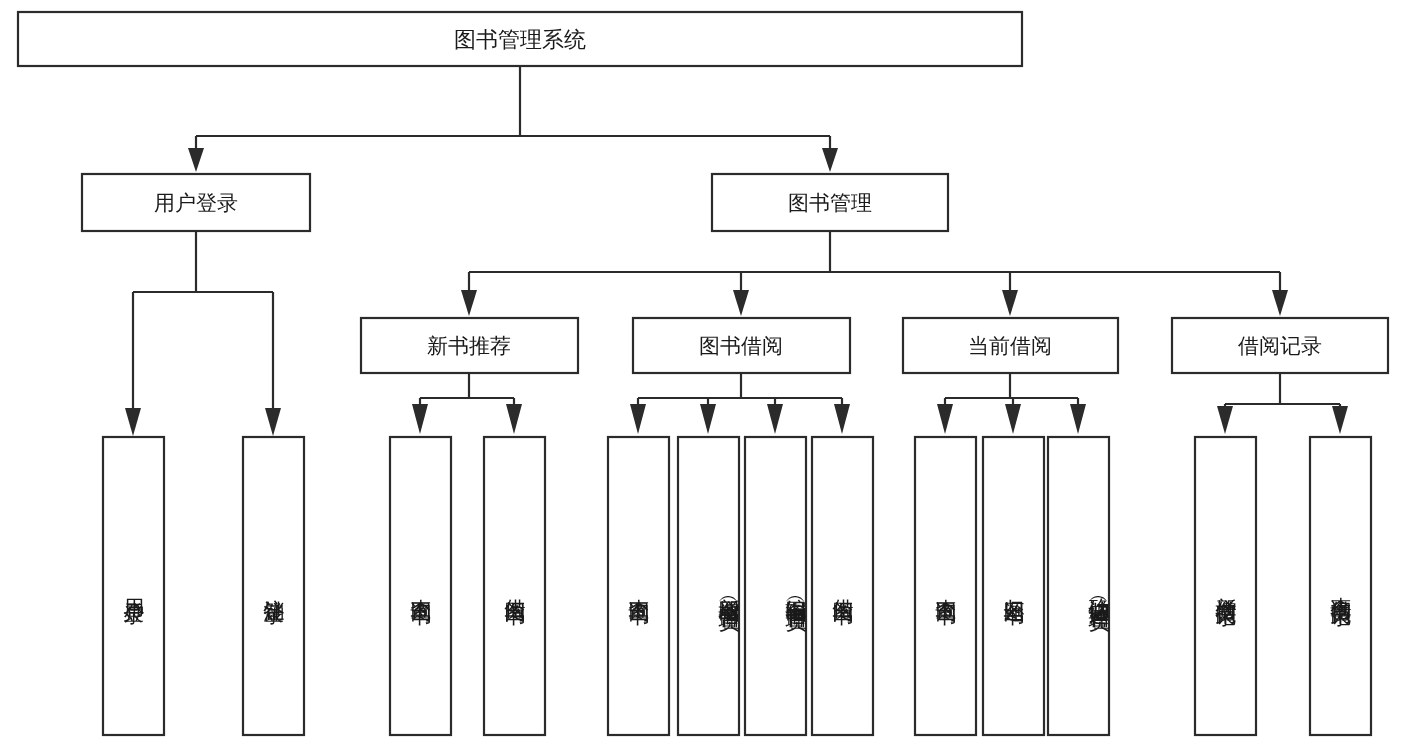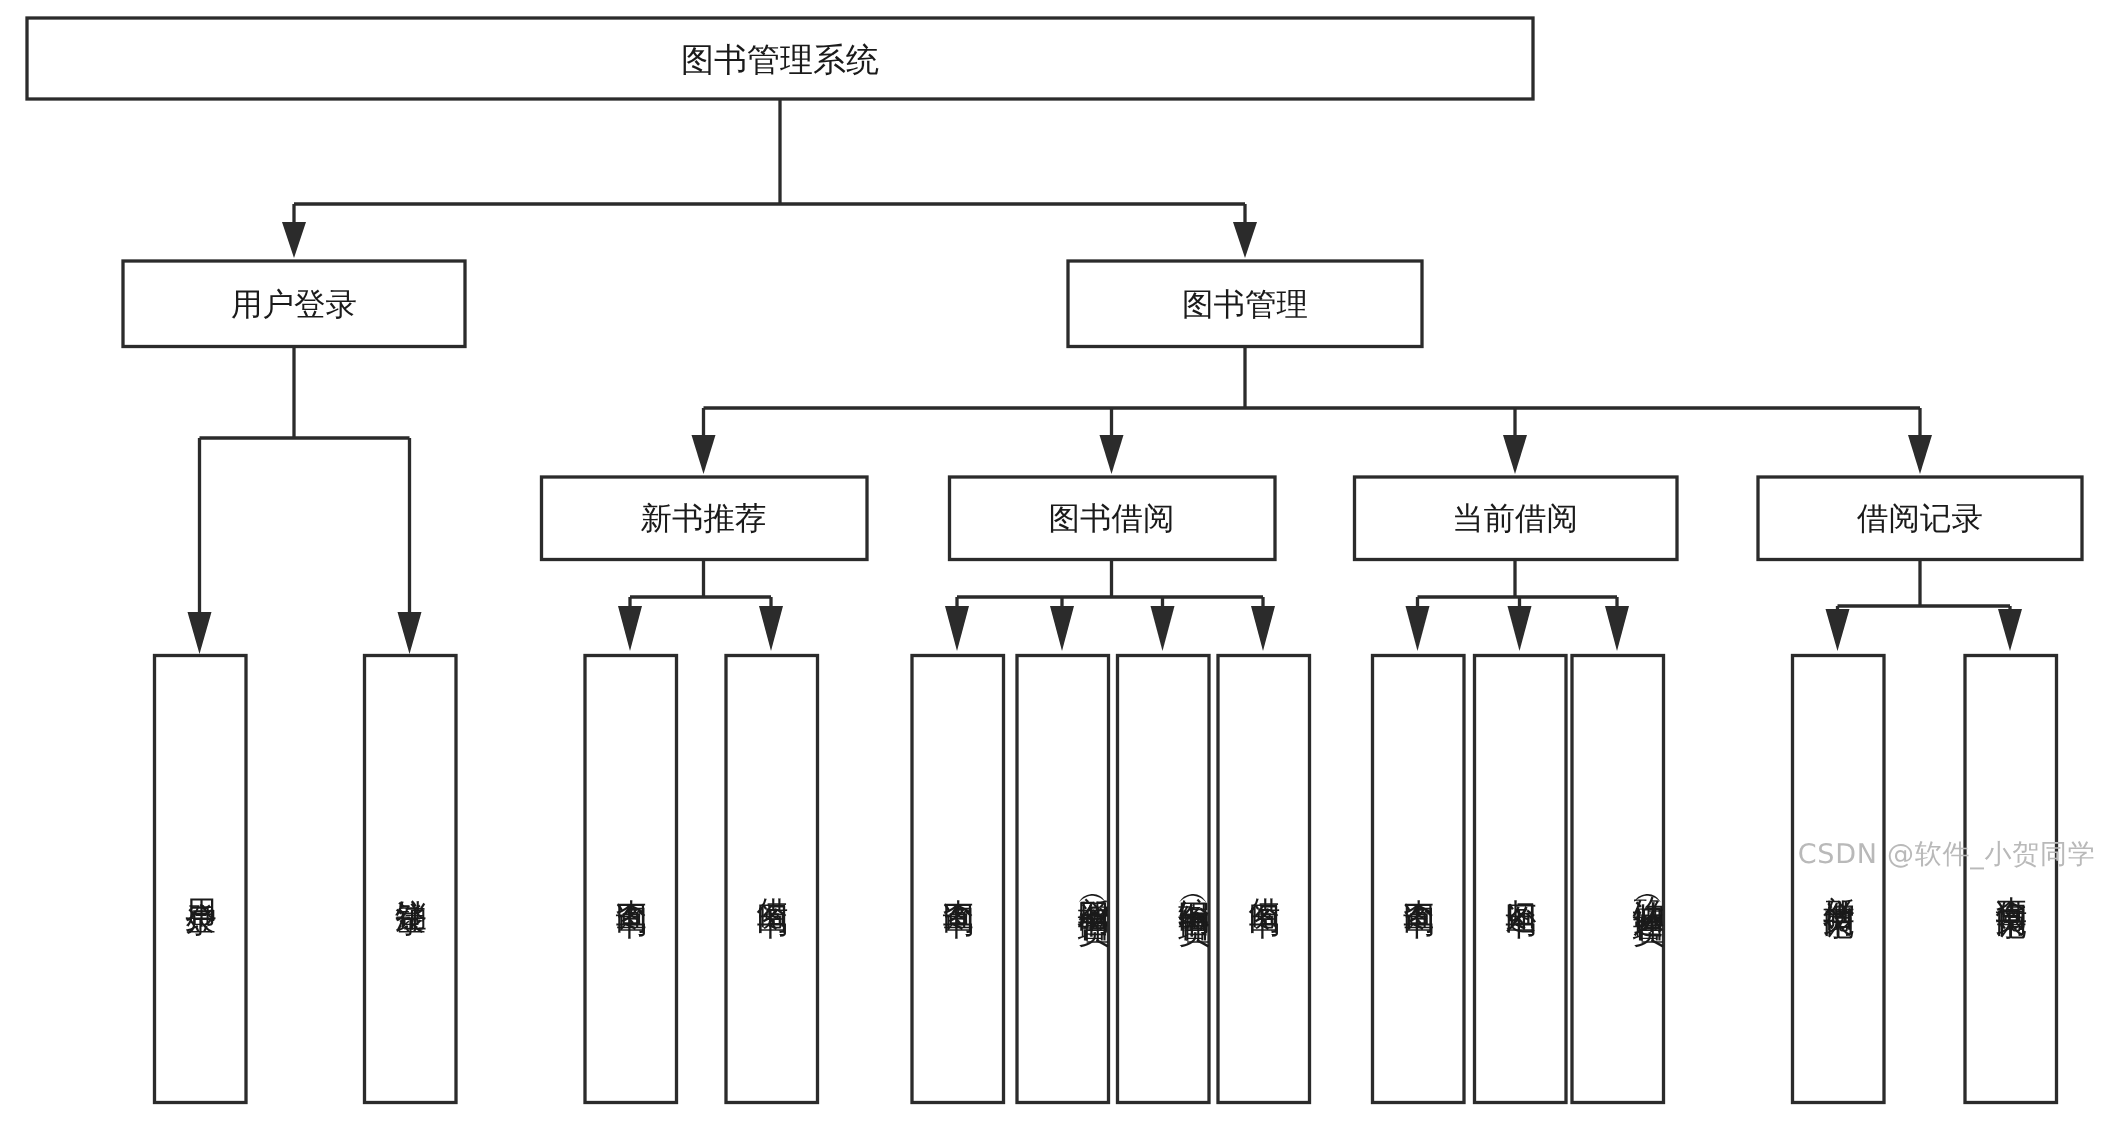--- a/index.html
+++ b/index.html
@@ -206,15 +206,14 @@
   <div class="vlabel" style="left:745px; top:437px; width:61px; height:298px; align-items:flex-start; padding-top:8px; box-sizing:border-box;">编辑图书（管理员）</div>
   <div class="vlabel" style="left:812px; top:437px; width:61px; height:298px;">借阅图书</div>
 
   <div class="vlabel" style="left:915px; top:437px; width:61px; height:298px;">查询图书</div>
   <div class="vlabel" style="left:983px; top:437px; width:61px; height:298px;">归还图书</div>
   <div class="vlabel" style="left:1048px; top:437px; width:61px; height:298px; align-items:flex-start; padding-top:8px; box-sizing:border-box;">确认归还（管理员）</div>
 
   <div class="vlabel" style="left:1195px; top:437px; width:61px; height:298px;">新增借阅记录</div>
   <div class="vlabel" style="left:1310px; top:437px; width:61px; height:298px;">查询借阅记录</div>
 
-  <div class="watermark">CSDN @软件_小贺同学</div>
 
 </div>
 
 </body></html>

